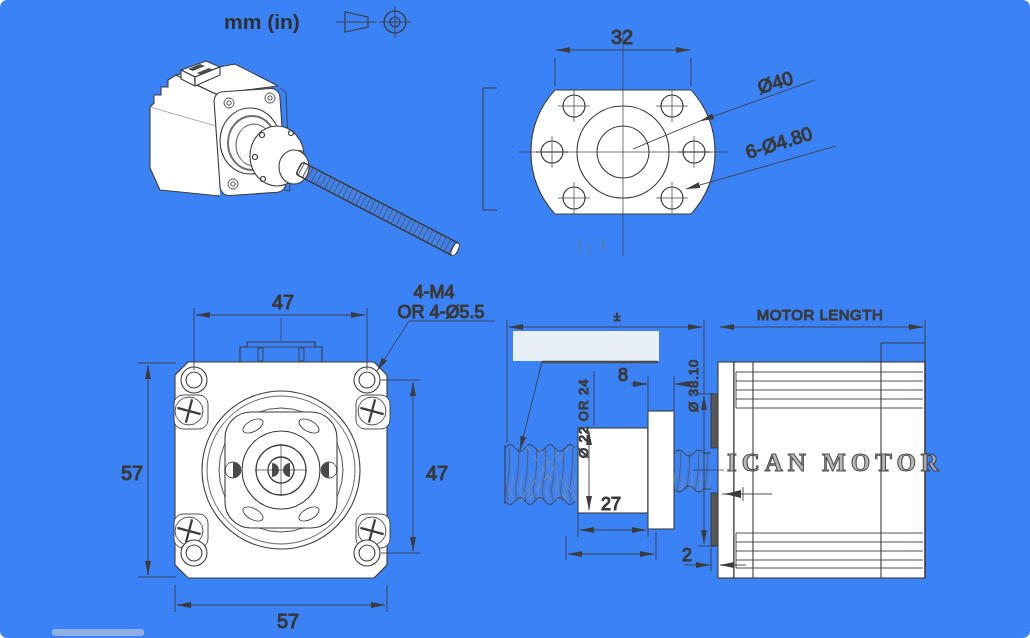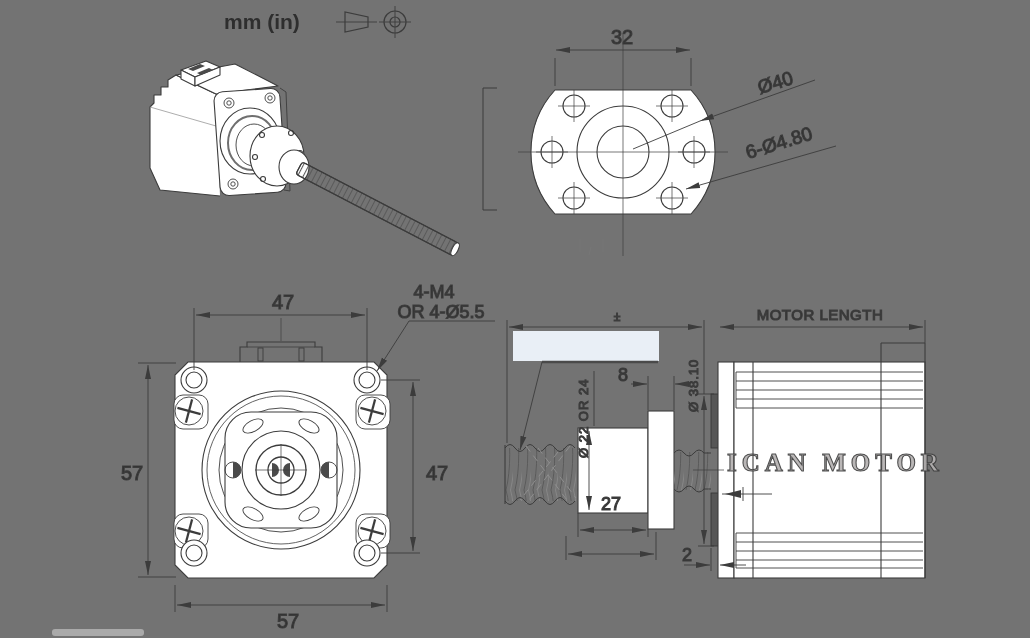--- a/index.html
+++ b/index.html
@@ -1,17 +1,17 @@
 <!DOCTYPE html>
 <html><head>
 <meta charset="utf-8">
 <style>
   html,body{margin:0;padding:0;background:#ffffff;}
-  #page{position:relative;width:1030px;height:638px;background:#737373;overflow:hidden;
-        font-family:"Liberation Sans", sans-serif;}
+  #page{position:relative;width:1030px;height:638px;background:#3b82f6;overflow:hidden;
+        font-family:"Liberation Sans", sans-serif;border-radius:7px;}
   svg{display:block}
   text{fill:#2e2e2e;}
   .dimtxt{font-size:20px;}
   .dimtxt-s{font-size:18px;}
   .rottxt{font-size:13px;letter-spacing:1px;}
   .units{font-size:21px;font-weight:bold;}
   .mlen{font-size:15px;letter-spacing:.5px;}
   .wm{font-family:"Liberation Serif", serif;font-weight:bold;font-size:25px;
       letter-spacing:5px;fill:#b3b0b0;opacity:.9;}
   .ldrtxt{font-size:19px;}

